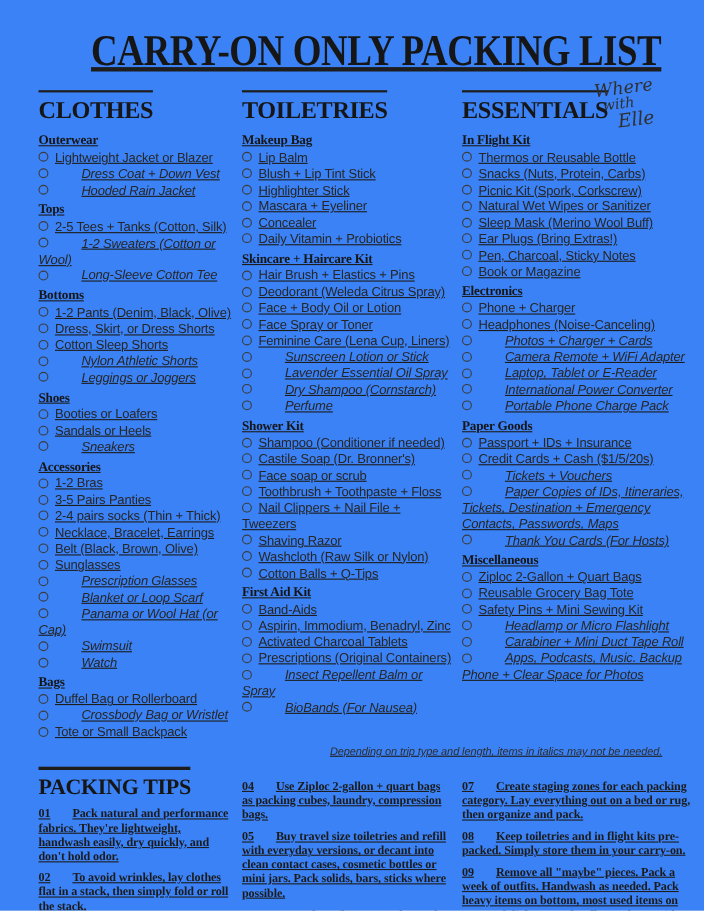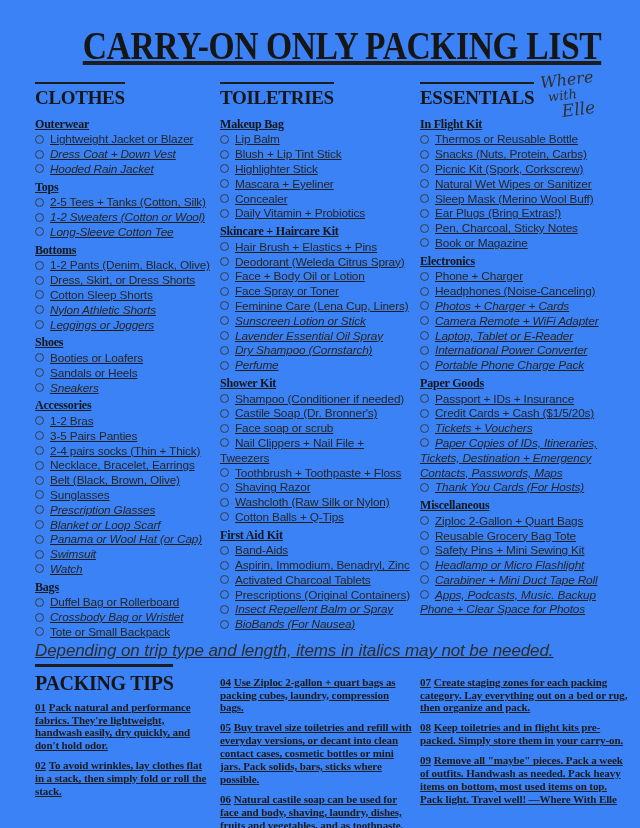--- a/index.html
+++ b/index.html
@@ -14,53 +14,53 @@
     letter-spacing:-0.5px; transform:scaleX(0.84); transform-origin:50% 50%;
     color:#161616;
   }
   .columns { display:flex; align-items:flex-start; }
   .col { box-sizing:border-box; }
   .col.c0 { width:177px; margin-right:8px; }
   .col.c1 { width:192px; margin-right:8px; }
   .col.c2 { width:212px; }
   .col-header {
     display:inline-block; font-family:"Liberation Serif", serif; font-weight:bold;
-    font-size:19px; letter-spacing:-0.3px; line-height:1.2; color:#161616;
+    font-size:22px; letter-spacing:-0.3px; line-height:1.2; color:#161616;
     border-top:2.5px solid #1d1d1d; padding-top:3px; margin:0 0 4px 0;
   }
   .sec-header {
     font-family:"Liberation Serif", serif; font-weight:bold; font-size:12px;
     line-height:1.05; margin:4px 0 2px 0; color:#161616; letter-spacing:-0.2px;
   }
   .item { font-size:11.8px; line-height:14.8px; color:#262626; letter-spacing:-0.15px; }
   .item .circle {
     display:inline-block; width:9px; height:9px; box-sizing:border-box;
     border:1.2px solid #3c3c3c; border-radius:50%; margin-right:6px;
     vertical-align:-0.5px; background:transparent;
   }
-  .item.it .itext { font-style:italic; }
+  .item.it .itext { font-style:italic;margin-left:24px; }
   .note {
-    font-style:italic; font-size:17px; letter-spacing:-0.1px; color:#2d2d2d;
-    padding-right:30px; margin:4px 0 0 0; line-height:14px;
+    font-style:italic; font-size:10px; letter-spacing:-0.1px; color:#2d2d2d;
+    text-align:right; padding-right:30px; margin:4px 0 0 0; line-height:14px;
   }
   .tips { display:flex; align-items:flex-start; margin-top:6px; }
   .tips-col { box-sizing:border-box; }
   .tips-col.t0 { width:177px; margin-right:8px; }
   .tips-col.t1 { width:192px; margin-right:8px; padding-top:12px; }
   .tips-col.t2 { width:212px; padding-top:12px; }
   .tips-header {
     display:inline-block; font-family:"Liberation Serif", serif; font-weight:bold;
     font-size:20px; letter-spacing:-0.3px; line-height:1.1; color:#161616;
     border-top:3px solid #1d1d1d; padding-top:5px; margin:0 0 7px 0;text-align:center;
   }
   .tip {
     font-family:"Liberation Serif", serif; font-weight:bold; font-size:11px;
     line-height:12.9px; letter-spacing:-0.1px; color:#1b1b1b; margin:0 0 7px 0;
   }
-  .tip .tip-num { padding-right:3px; }
+  .tip .tip-num { padding-right:20px; }
   .sig {
     position:absolute; top:72px; left:542px; transform:rotate(-7deg);
     font-family:"DejaVu Serif", serif; font-style:italic; color:#2f2f2f;
     line-height:1;
   }
   .sig .l1 { font-size:16px; }
   .sig .l2 { font-size:13px; margin:0 0 0 6px; }
   .sig .l3 { font-size:17px; margin:1px 0 0 18px; }
 </style>
 </head>
@@ -130,22 +130,22 @@
         <div class="item"><span class="circle"></span><span class="itext">Face Spray or Toner</span></div>
         <div class="item"><span class="circle"></span><span class="itext">Feminine Care (Lena Cup, Liners)</span></div>
         <div class="item it"><span class="circle"></span><span class="itext">Sunscreen Lotion or Stick</span></div>
         <div class="item it"><span class="circle"></span><span class="itext">Lavender Essential Oil Spray</span></div>
         <div class="item it"><span class="circle"></span><span class="itext">Dry Shampoo (Cornstarch)</span></div>
         <div class="item it"><span class="circle"></span><span class="itext">Perfume</span></div>
         <div class="sec-header">Shower Kit</div>
         <div class="item"><span class="circle"></span><span class="itext">Shampoo (Conditioner if needed)</span></div>
         <div class="item"><span class="circle"></span><span class="itext">Castile Soap (Dr. Bronner's)</span></div>
         <div class="item"><span class="circle"></span><span class="itext">Face soap or scrub</span></div>
+        <div class="item"><span class="circle"></span><span class="itext">Toothbrush + Toothpaste + Floss</span></div>
         <div class="item"><span class="circle"></span><span class="itext">Nail Clippers + Nail File + Tweezers</span></div>
-        <div class="item"><span class="circle"></span><span class="itext">Toothbrush + Toothpaste + Floss</span></div>
         <div class="item"><span class="circle"></span><span class="itext">Shaving Razor</span></div>
         <div class="item"><span class="circle"></span><span class="itext">Washcloth (Raw Silk or Nylon)</span></div>
         <div class="item"><span class="circle"></span><span class="itext">Cotton Balls + Q-Tips</span></div>
         <div class="sec-header">First Aid Kit</div>
         <div class="item"><span class="circle"></span><span class="itext">Band-Aids</span></div>
         <div class="item"><span class="circle"></span><span class="itext">Aspirin, Immodium, Benadryl, Zinc</span></div>
         <div class="item"><span class="circle"></span><span class="itext">Activated Charcoal Tablets</span></div>
         <div class="item"><span class="circle"></span><span class="itext">Prescriptions (Original Containers)</span></div>
         <div class="item it"><span class="circle"></span><span class="itext">Insect Repellent Balm or Spray</span></div>
         <div class="item it"><span class="circle"></span><span class="itext">BioBands (For Nausea)</span></div>

